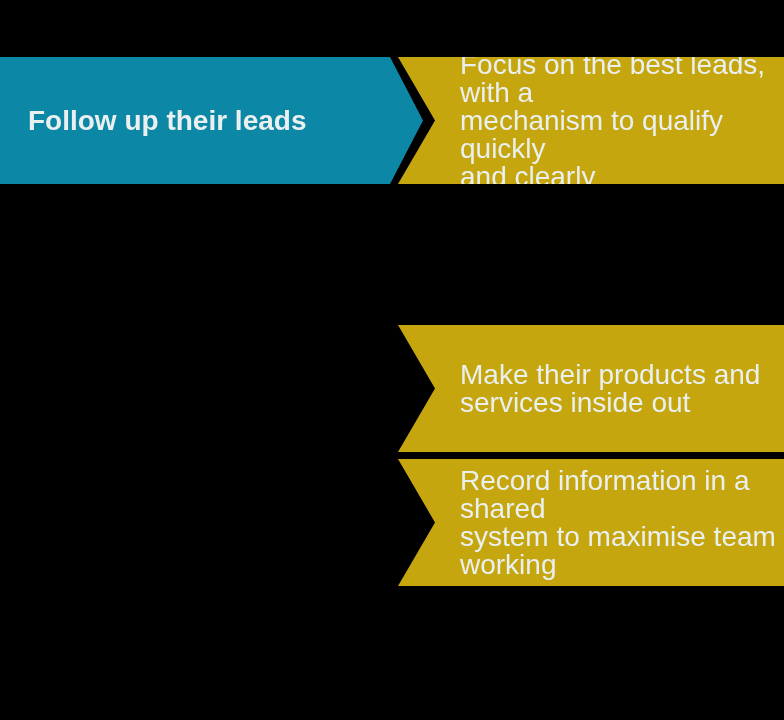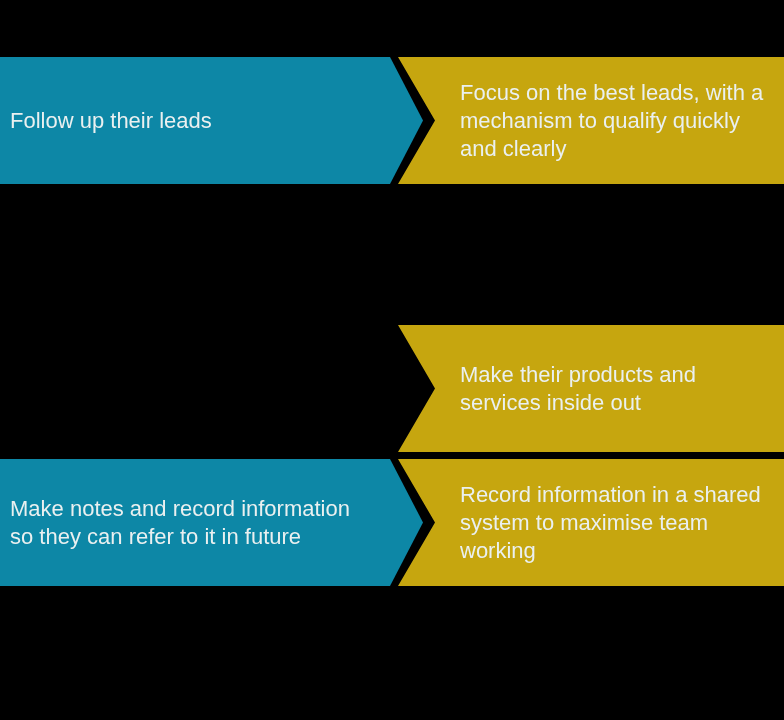--- a/index.html
+++ b/index.html
@@ -49,27 +49,28 @@
     top: 0;
     width: 386px;
     height: 100%;
     background: #C6A60F;
     clip-path: polygon(0 0, 100% 0, 100% 100%, 0 100%, 37px 50%);
     display: flex;
     align-items: center;
   }
   .label {
     color: #EAF0F0;
-    font-size: 22px;
+    font-size: 28px;
     line-height: 28px;
     white-space: pre-line;
   }
   .left-label {
-    padding-left: 10px;
+    padding-left: 28px;
     padding-right: 30px;
+    font-weight: bold;
   }
   .right-label {
     padding-left: 62px;
     padding-right: 4px;
   }
 </style>
 </head>
 <body>
 
 <div class="canvas">
@@ -92,24 +93,20 @@
     </div>
 
     <div class="process-row">
       <div class="chevron-gold">
         <div class="label right-label">Make their products and
 services inside out</div>
       </div>
     </div>
 
     <div class="process-row">
-      <div class="arrow-teal">
-        <div class="label left-label">Make notes and record information
-so they can refer to it in future</div>
-      </div>
       <div class="chevron-gold">
         <div class="label right-label">Record information in a shared
 system to maximise team
 working</div>
       </div>
     </div>
 
   </div>
 </div>
 

